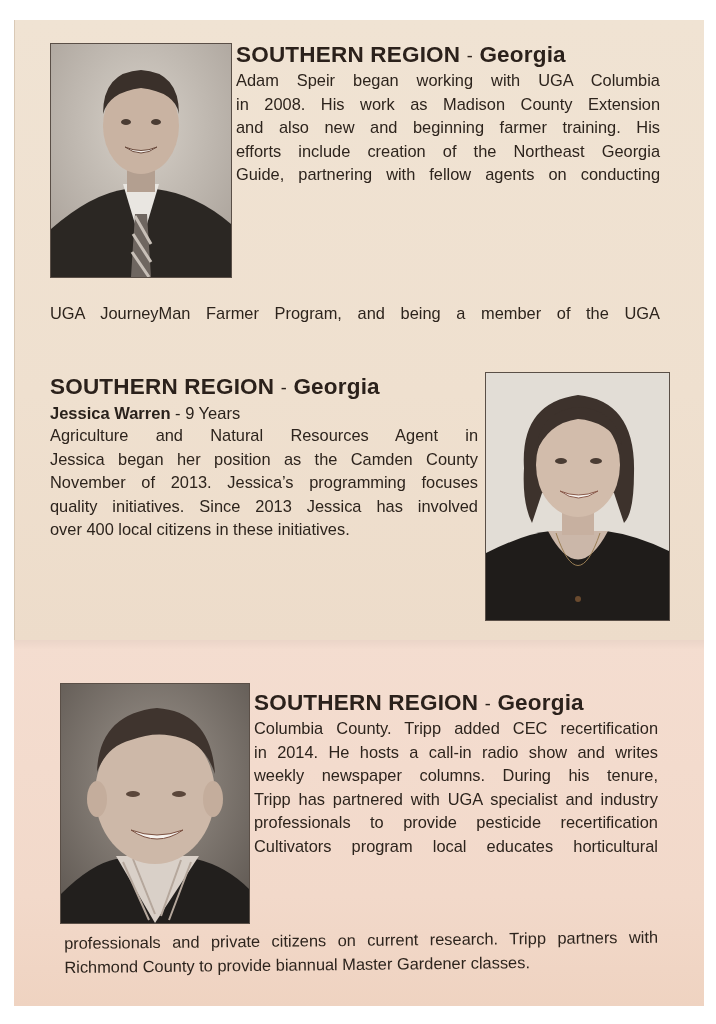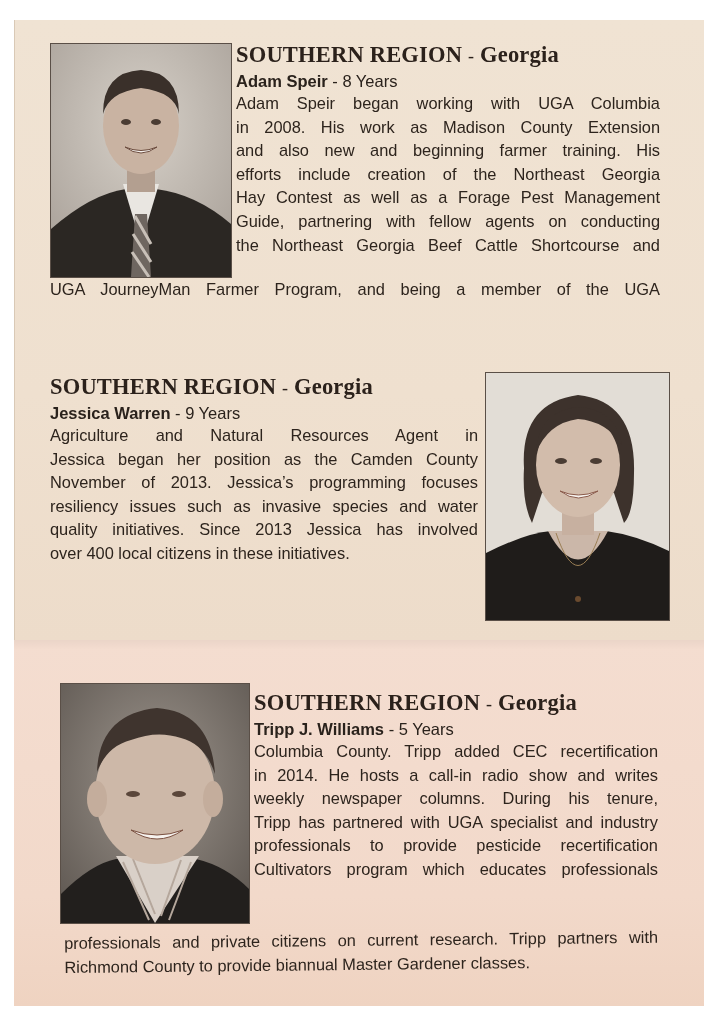--- a/index.html
+++ b/index.html
@@ -25,21 +25,20 @@
   .photo {
     position:absolute; border:1px solid #5a4f47; overflow:hidden;
     background:#bdb6ae;
   }
   .photo svg { display:block; width:100%; height:100%; }
 
   .block { position:absolute; }
   .heading {
     font-size:22.5px; font-weight:bold; letter-spacing:0.2px; color:#2b211b; white-space:nowrap;
     line-height:26px;
-    font-family:Liberation Serif, serif;
   }
   .heading .sep { font-weight:normal; font-size:18px; }
   .heading .state { font-weight:bold; }
   .subhead { font-size:16.5px; line-height:22px; white-space:nowrap; margin-top:1px; }
   .subhead .name { font-weight:bold; }
   .subhead .years { font-weight:normal; }
   .body {
     font-size:16.4px; line-height:23.6px; text-align:justify; color:#2d241d;
   }
   .line { display:block; text-align:justify; text-align-last:justify; white-space:nowrap; }
@@ -78,53 +77,46 @@
     <path d="M74 103 Q90 115 106 103 Q90 110 74 103 Z" fill="#f4f0ec" stroke="#6b4b3d" stroke-width="1"></path>
   </svg>
 </div>
 
 <div class="block" style="left:236px;top:42px;width:424px;">
   <div class="heading">
     <span>SOUTHERN REGION</span>
     <span class="sep">-</span>
     <span class="state">Georgia</span>
   </div>
-  <div class="subhead">
-    <span class="name">Adam Speir</span>
-    <span class="years">- 8 Years</span>
-  </div>
   <div class="body">
     <span class="line">Adam Speir began working with UGA Columbia</span>
     <span class="line">in 2008.  His work as Madison County Extension</span>
     <span class="line">and also new and beginning farmer training.  His</span>
     <span class="line">efforts include creation of the Northeast Georgia</span>
-    <span class="line">Hay Contest as well as a Forage Pest Management</span>
     <span class="line">Guide, partnering with fellow agents on conducting</span>
-    <span class="line">the Northeast Georgia Beef Cattle Shortcourse and</span>
   </div>
 </div>
-<div class="block body" style="left:50px;top:278px;width:610px;">
+<div class="block body" style="left:50px;top:302px;width:610px;">
   <span class="line">UGA JourneyMan Farmer Program, and being a member of the UGA</span>
 </div>
 
 <div class="block" style="left:50px;top:374px;width:428px;">
   <div class="heading">
     <span>SOUTHERN REGION</span>
     <span class="sep">-</span>
     <span class="state">Georgia</span>
   </div>
   <div class="subhead">
     <span class="name">Jessica Warren</span>
     <span class="years">- 9 Years</span>
   </div>
   <div class="body">
     <span class="line">Agriculture and Natural Resources Agent in</span>
     <span class="line">Jessica began her position as the Camden County</span>
     <span class="line">November of 2013. Jessica’s programming focuses</span>
-    <span class="line">resiliency issues such as invasive species and water</span>
     <span class="line">quality initiatives. Since 2013 Jessica has involved</span>
     <span class="line last">over 400 local citizens in these initiatives.</span>
   </div>
 </div>
 
 <div class="photo" style="left:485px;top:372px;width:183px;height:247px;">
   <svg viewBox="0 0 183 247">
     <rect width="183" height="247" fill="#e2ddd6"></rect>
     <path d="M0 247 L0 180 Q40 160 65 158 L120 158 Q150 162 183 178 L183 247 Z" fill="#1f1c1a"></path>
     <path d="M62 158 Q92 215 122 158 Z" fill="#cbb7a9"></path>
@@ -161,29 +153,25 @@
     <path d="M70 146 Q96 164 122 146 Q96 156 70 146 Z" fill="#f6f2ee" stroke="#7a5040" stroke-width="1"></path>
   </svg>
 </div>
 
 <div class="block" style="left:254px;top:690px;width:404px;">
   <div class="heading">
     <span>SOUTHERN REGION</span>
     <span class="sep">-</span>
     <span class="state">Georgia</span>
   </div>
-  <div class="subhead">
-    <span class="name">Tripp J. Williams</span>
-    <span class="years">- 5 Years</span>
-  </div>
   <div class="body">
     <span class="line">Columbia County.  Tripp added CEC recertification</span>
     <span class="line">in 2014. He hosts a call-in radio show and writes</span>
     <span class="line">weekly newspaper columns.  During his tenure,</span>
     <span class="line">Tripp has partnered with UGA specialist and industry</span>
     <span class="line">professionals to provide pesticide recertification</span>
-    <span class="line">Cultivators program which educates professionals</span>
+    <span class="line">Cultivators program local educates horticultural</span>
   </div>
 </div>
 <div class="block body" style="left:64px;top:932px;width:594px;transform:rotate(-0.6deg);transform-origin:left top;">
   <span class="line">professionals and private citizens on current research. Tripp partners with</span>
   <span class="line last">Richmond County to provide biannual Master Gardener classes.</span>
 </div>
 
 </body></html>

